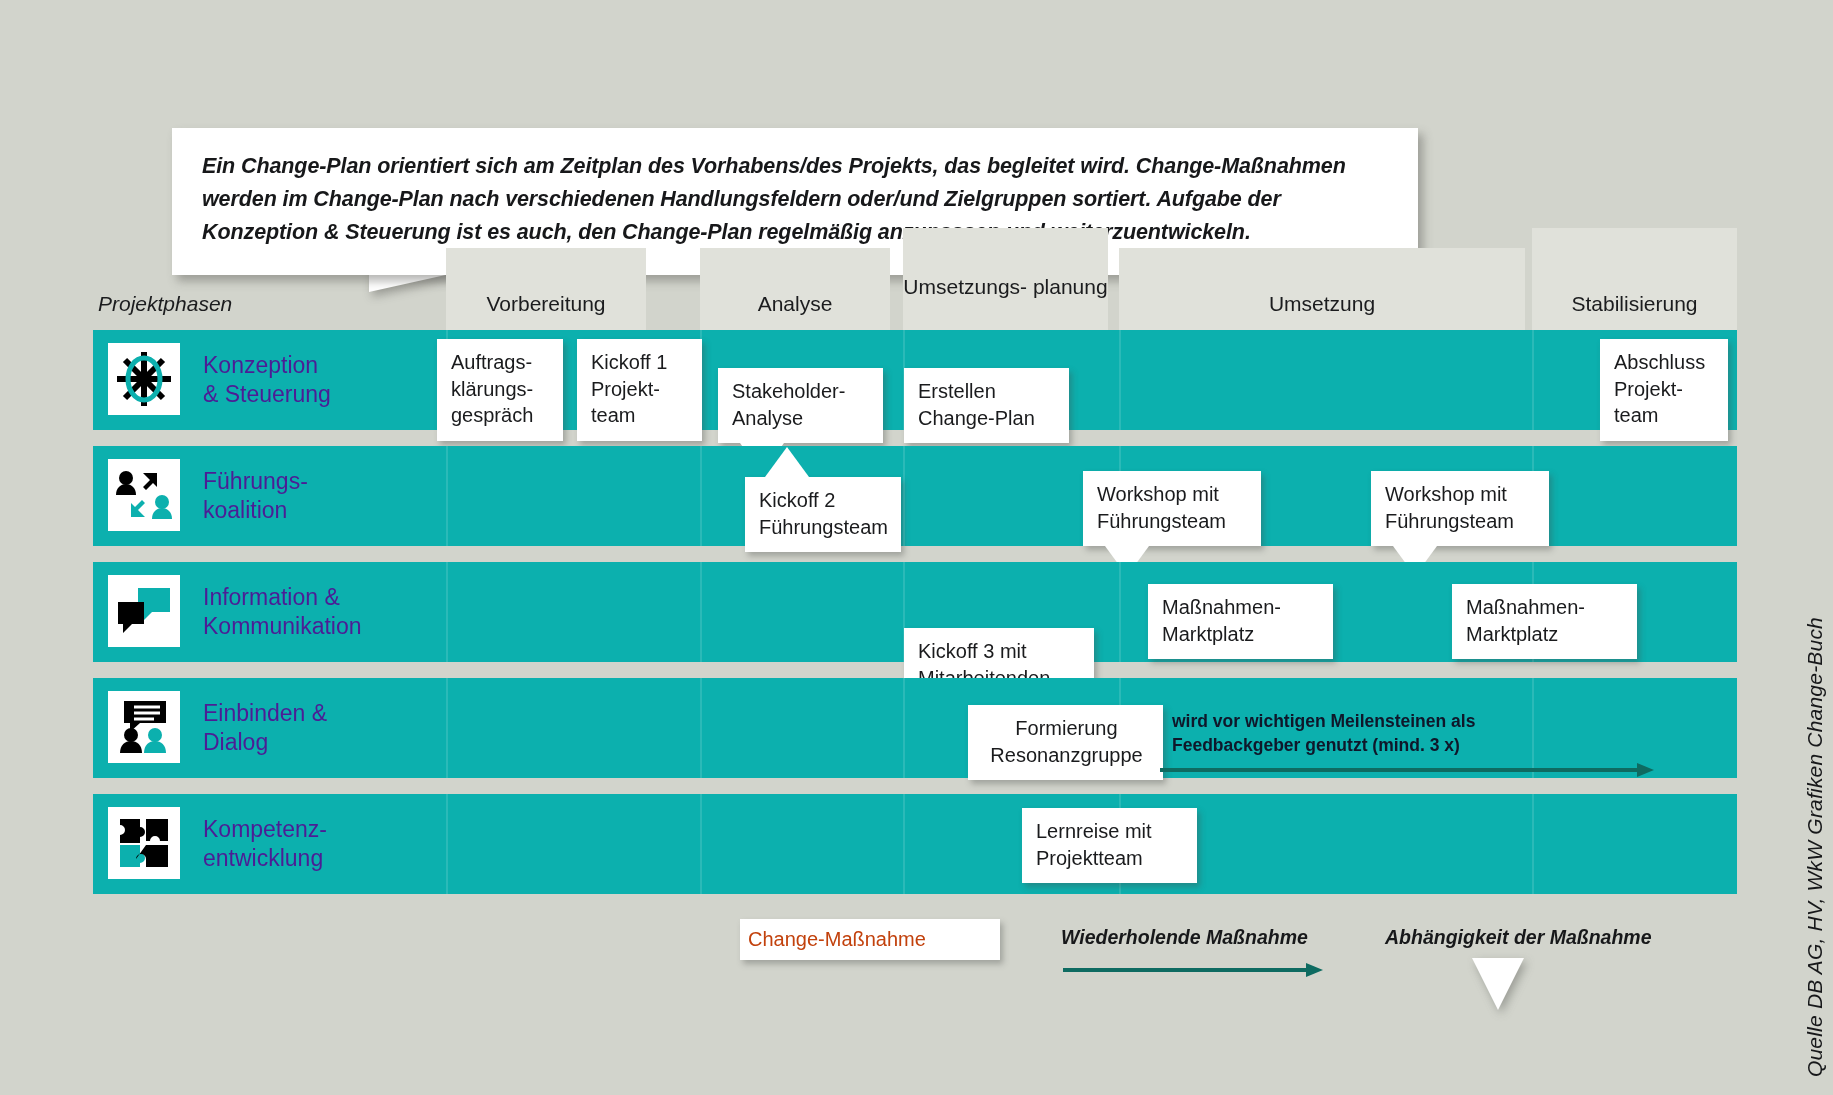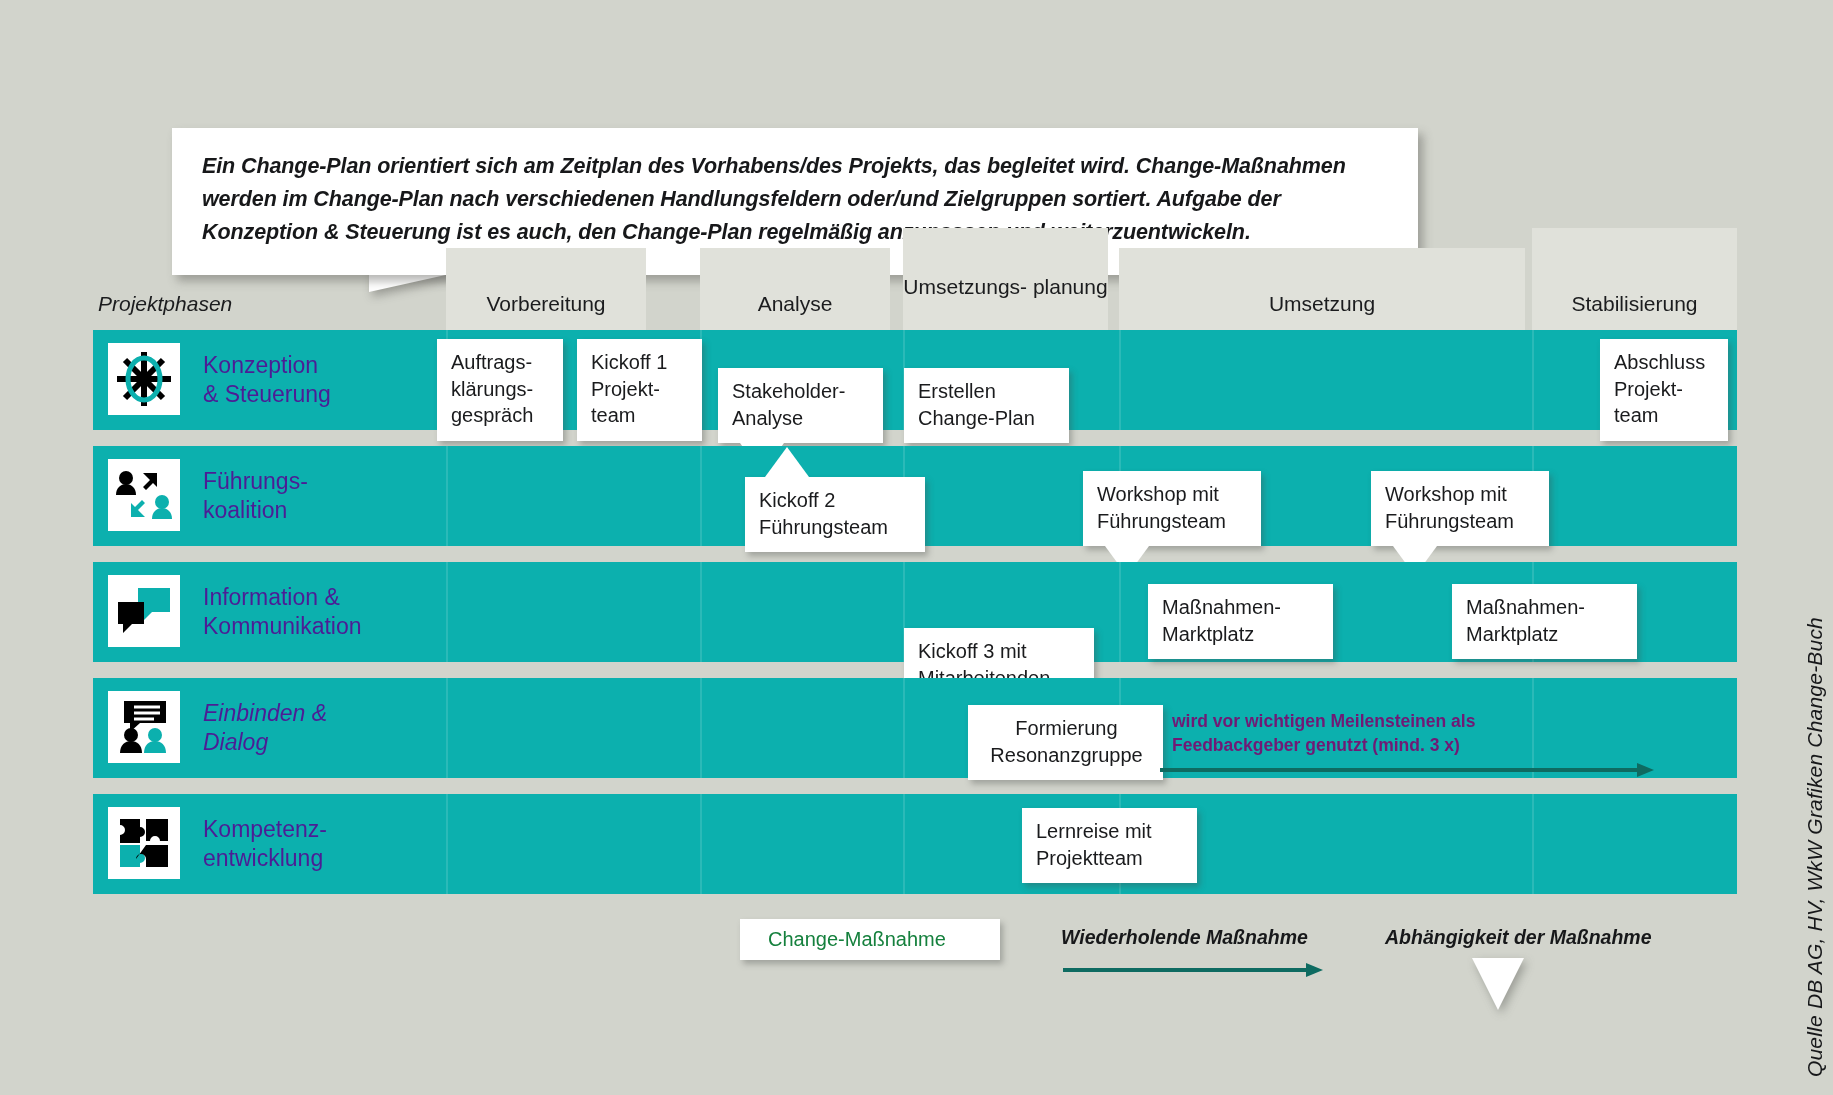--- a/index.html
+++ b/index.html
@@ -84,43 +84,43 @@
   .card.tail-up::before {
     content: ""; position: absolute; left: 20px; top: -30px;
     width: 0; height: 0;
     border-left: 22px solid transparent;
     border-right: 22px solid transparent;
     border-bottom: 30px solid #ffffff;
   }
 
   
   .rep-note {
-    position: absolute; color: #701a75; font-size: 17.5px;
+    position: absolute; color: #0f172a; font-size: 17.5px;
     font-weight: bold; line-height: 1.36; white-space: pre-line;
   }
   .rep-arrow { position: absolute; height: 14px; }
   .rep-arrow .shaft {
     position: absolute; left: 0; top: 5px; height: 4px; background: #0e6b61; width: calc(100% - 16px);
   }
   .rep-arrow .head {
     position: absolute; right: 0; top: 0;
     width: 0; height: 0;
     border-top: 7px solid transparent;
     border-bottom: 7px solid transparent;
     border-left: 17px solid #0e6b61;
   }
 
   
   .legend-text {
     position: absolute; font-style: italic; font-weight: bold;
     font-size: 19.5px; color: #17181a;
   }
   .legend-card {
-    position: absolute; background: #fff; font-size: 20px; color: #15803d;
-    padding: 9px 28px; box-shadow: 3px 4px 6px rgba(70,72,68,.35);
+    position: absolute; background: #fff; font-size: 20px; color: #c2410c;
+    padding: 9px 8px; box-shadow: 3px 4px 6px rgba(70,72,68,.35);
   }
   .legend-tri {
     position: absolute;
     width: 0; height: 0;
     border-left: 26px solid transparent;
     border-right: 26px solid transparent;
     border-top: 52px solid #ffffff;
     filter: drop-shadow(3px 4px 5px rgba(70,72,68,.4));
   }
 
@@ -206,21 +206,21 @@
         <path d="M1 26c0-7 4.5-11 10-11s10 4 10 11z" fill="#000"></path>
         <path d="M28 4h14v14l-4-4-7 7-3-3 7-7z" fill="#000"></path>
         <path d="M30 48H16V34l4 4 7-7 3 3-7 7z" fill="#0cb0ae"></path>
         <circle cx="47" cy="33" r="7" fill="#0cb0ae"></circle>
         <path d="M37 50c0-7 4.5-11 10-11s10 4 10 11z" fill="#0cb0ae"></path>
       </svg>
     </div>
     <div class="lane-title">Führungs-
 koalition</div>
   </div>
-  <div class="card tail-up" style="left:745px;top:477px;width:180px;">Kickoff 2
+  <div class="card tail-up" style="left:745px;top:477px;width:156px;">Kickoff 2
 Führungsteam</div>
   <div class="card tail-down" style="left:1083px;top:471px;width:178px;">Workshop mit
 Führungsteam</div>
   <div class="card tail-down" style="left:1371px;top:471px;width:178px;">Workshop mit
 Führungsteam</div>
 
   <div class="lane" style="top:562px;height:100px;">
     <div class="colsep" style="left:353px;"></div>
     <div class="colsep" style="left:607px;"></div>
     <div class="colsep" style="left:810px;"></div>
@@ -235,21 +235,21 @@
     <div class="lane-title">Information &amp;
 Kommunikation</div>
   </div>
   <div class="card" style="left:1148px;top:584px;width:185px;">Maßnahmen-
 Marktplatz</div>
   <div class="card" style="left:1452px;top:584px;width:185px;">Maßnahmen-
 Marktplatz</div>
   <div class="card tail-down" style="left:904px;top:628px;width:190px;">Kickoff 3 mit
 Mitarbeitenden</div>
 
-  <div class="lane" style="top:678px;height:100px;font-style:italic;">
+  <div class="lane" style="top:678px;height:100px;">
     <div class="colsep" style="left:353px;"></div>
     <div class="colsep" style="left:607px;"></div>
     <div class="colsep" style="left:810px;"></div>
     <div class="colsep" style="left:1026px;"></div>
     <div class="colsep" style="left:1439px;"></div>
     <div class="lane-icon">
       <svg width="56" height="56" viewBox="0 0 56 56">
         <path d="M8 2h42v22H24l-10 9v-9H8z" fill="#000"></path>
         <g stroke="#fff" stroke-width="3">
           <line x1="18" y1="8" x2="44" y2="8"></line>

